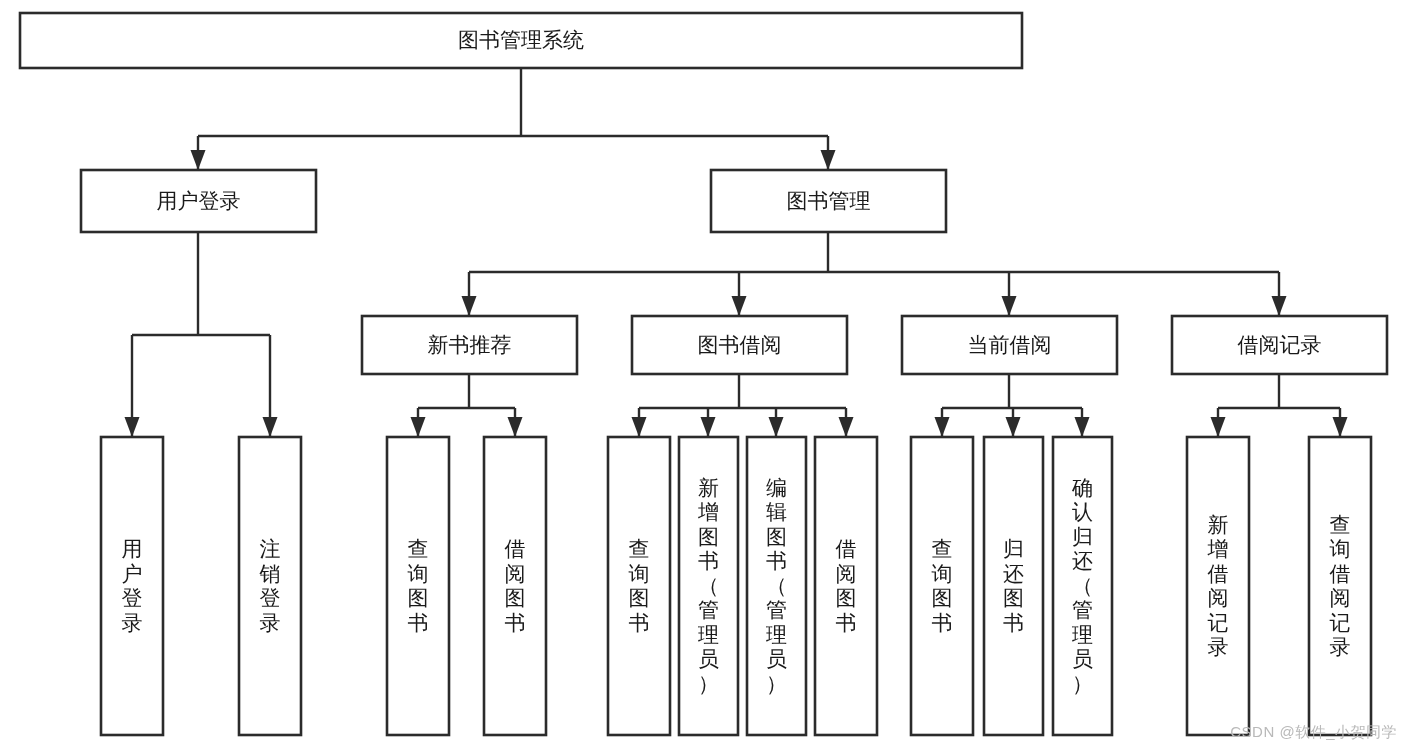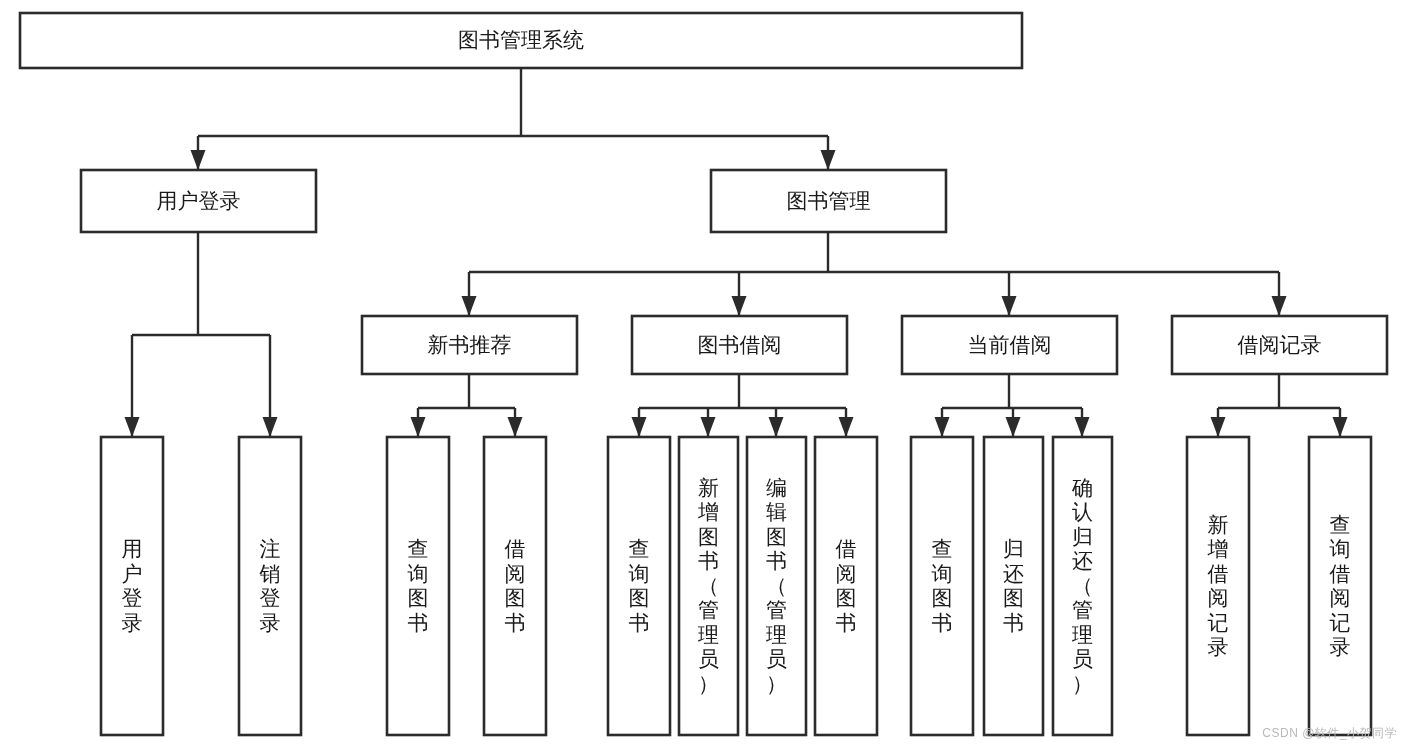--- a/index.html
+++ b/index.html
@@ -53,21 +53,21 @@
     font-family: "Liberation Sans", "DejaVu Sans", sans-serif;
     font-size: 21px;
     fill: #1a1a1a;
     text-anchor: middle;
   }
   .watermark-text {
     position: absolute;
     right: 8px;
     bottom: 5px;
     font-family: "Liberation Sans", "DejaVu Sans", sans-serif;
-    font-size: 12px;
+    font-size: 15px;
     color: #b9b9b9;
     letter-spacing: 0.5px;
     white-space: nowrap;
     user-select: none;
   }
 </style>
 </head>
 <body>
 
 <div id="diagram-root">

